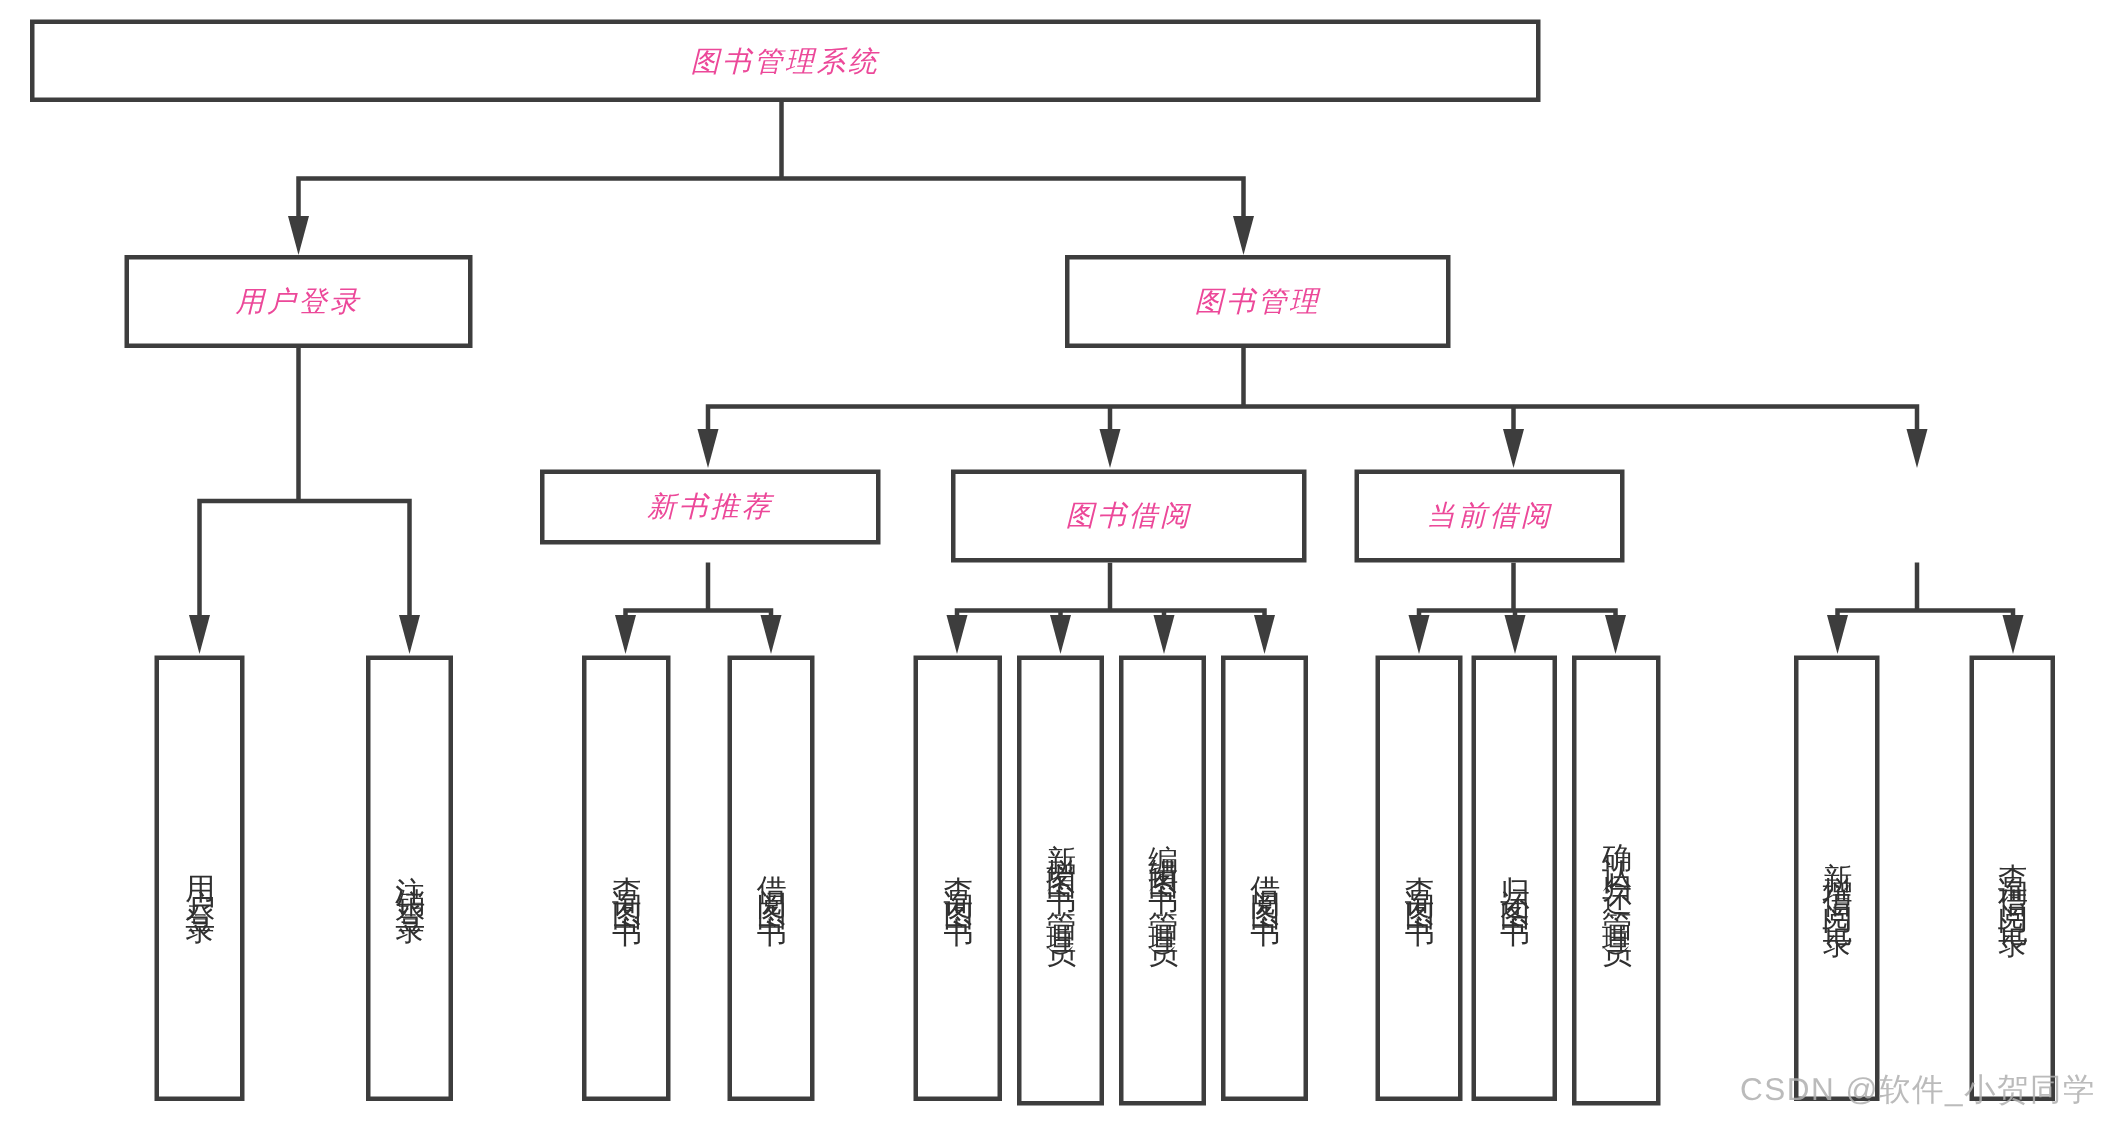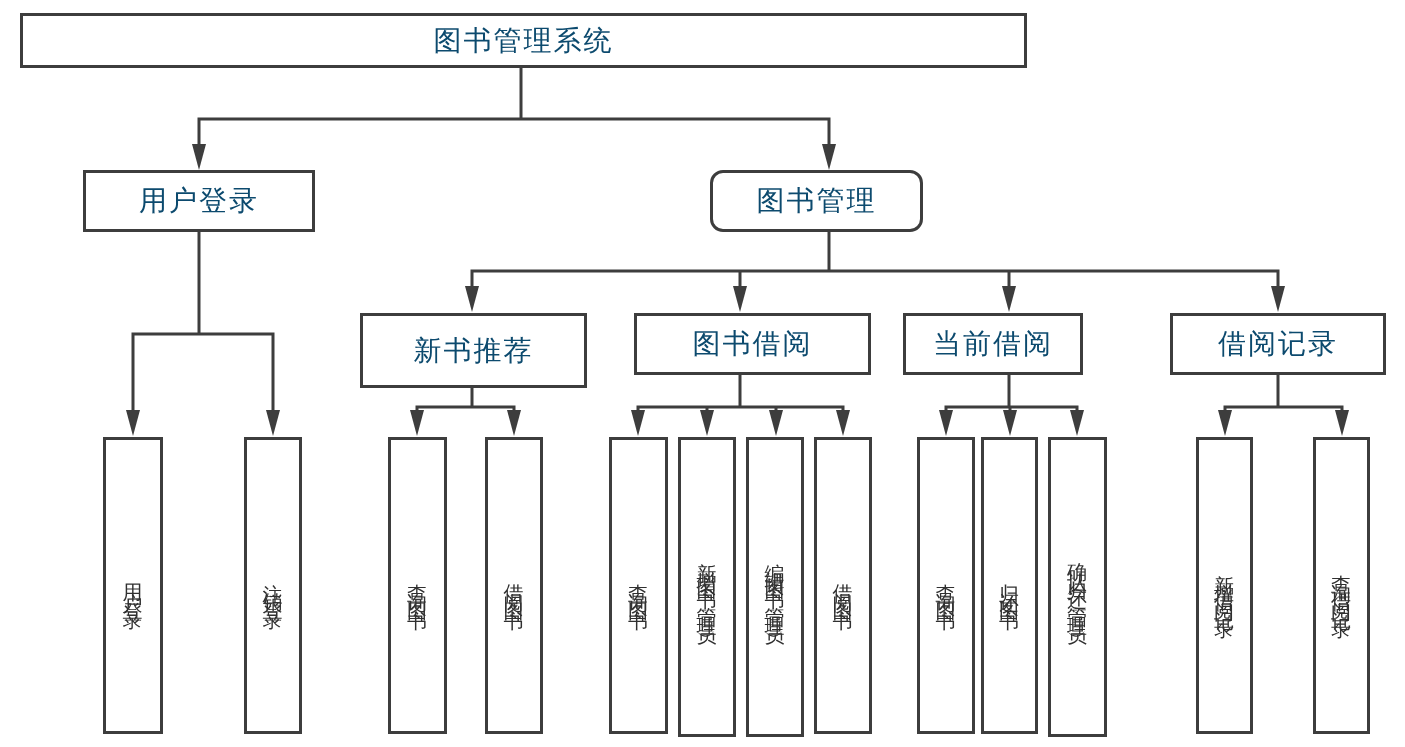--- a/index.html
+++ b/index.html
@@ -5,25 +5,26 @@
   html,body{margin:0;padding:0;background:#ffffff;}
   body{font-family:"Liberation Sans","DejaVu Sans",sans-serif;}
   #canvas{position:relative;width:1405px;height:747px;background:#ffffff;overflow:hidden;}
   #wires{position:absolute;left:0;top:0;width:1405px;height:747px;z-index:0;}
   .node{
     position:absolute;
     background:#ffffff;
     border:3px solid #3d3d3d;
     box-sizing:border-box;
     display:flex;align-items:center;justify-content:center;
-    color:#0c4a6e;
-    font-size:28px;
+    color:#ec4899;
+    font-size:19px;
     letter-spacing:2px;
     z-index:1;
     white-space:nowrap;
+    font-style:italic;
   }
   .leaf{
     position:absolute;
     background:#ffffff;
     border:3px solid #3d3d3d;
     box-sizing:border-box;
     display:flex;align-items:center;justify-content:center;
     color:#303030;
     z-index:1;
   }
@@ -98,26 +99,25 @@
       <polygon points="1003,410 1017,410 1010,436"></polygon>
       <polygon points="1070,410 1084,410 1077,436"></polygon>
       <polygon points="1218,410 1232,410 1225,436"></polygon>
       <polygon points="1335,410 1349,410 1342,436"></polygon>
     </g>
   </svg>
 
   <div class="node" style="left:20px;top:13px;width:1007px;height:55px;">图书管理系统</div>
 
   <div class="node" style="left:83px;top:170px;width:232px;height:62px;">用户登录</div>
-  <div class="node" style="left:710px;top:170px;width:213px;height:62px;border-radius:13px;">图书管理</div>
+  <div class="node" style="left:710px;top:170px;width:257px;height:62px;">图书管理</div>
 
-  <div class="node" style="left:360px;top:313px;width:227px;height:75px;">新书推荐</div>
+  <div class="node" style="left:360px;top:313px;width:227px;height:50px;">新书推荐</div>
   <div class="node" style="left:634px;top:313px;width:237px;height:62px;">图书借阅</div>
   <div class="node" style="left:903px;top:313px;width:180px;height:62px;">当前借阅</div>
-  <div class="node" style="left:1170px;top:313px;width:216px;height:62px;">借阅记录</div>
 
   <div class="leaf" style="left:103px;top:437px;width:60px;height:297px;">
     <span>用户登录</span>
   </div>
   <div class="leaf" style="left:244px;top:437px;width:58px;height:297px;">
     <span>注销登录</span>
   </div>
 
   <div class="leaf" style="left:388px;top:437px;width:59px;height:297px;">
     <span>查询图书</span>
@@ -149,14 +149,15 @@
     <span>确认归还（管理员）</span>
   </div>
 
   <div class="leaf" style="left:1196px;top:437px;width:57px;height:297px;">
     <span>新增借阅记录</span>
   </div>
   <div class="leaf" style="left:1313px;top:437px;width:57px;height:297px;">
     <span>查询借阅记录</span>
   </div>
 
+  <div id="watermark">CSDN @软件_小贺同学</div>
 
 </div>
 
 </body></html>

